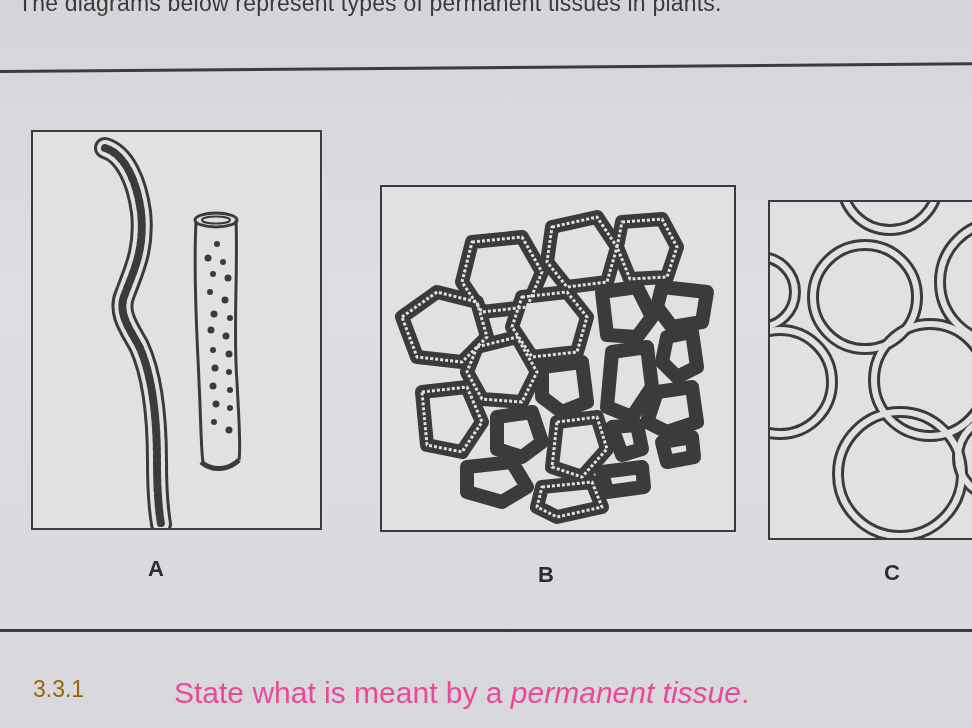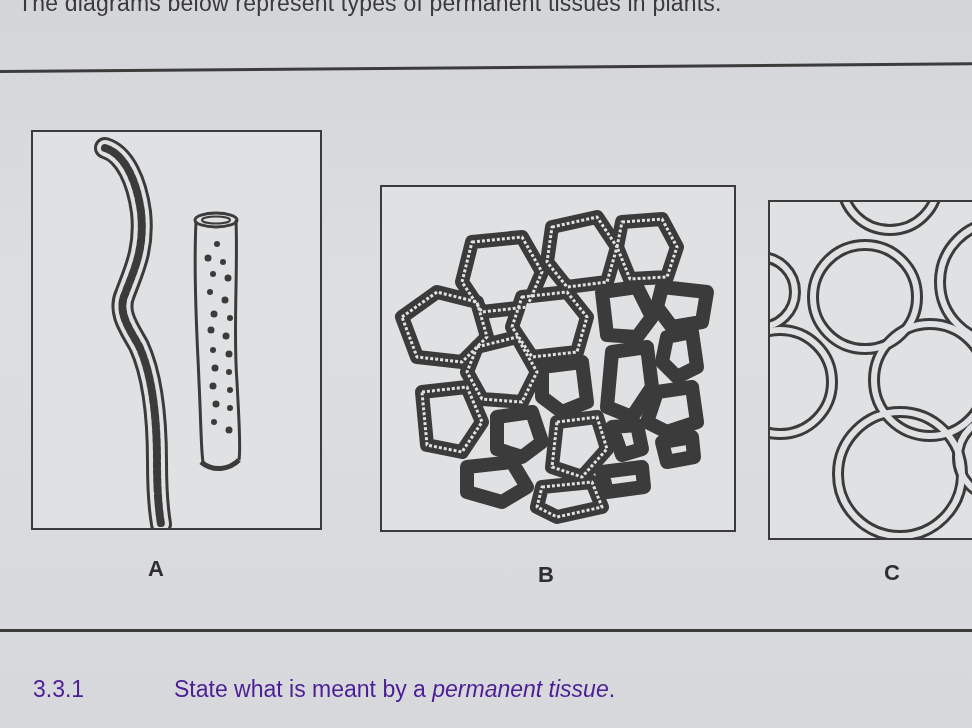--- a/index.html
+++ b/index.html
@@ -11,22 +11,22 @@
     .intro {
       position: absolute; left: 18px; top: -10px; font-size: 23px; color: #3a3a3a;
       white-space: nowrap; letter-spacing: 0.2px;
     }
     .rule { position: absolute; background: #3c3c3c; height: 3px; }
     .rule.top { left: 0; width: 972px; top: 70px; transform: rotate(-0.45deg); transform-origin: left center; }
     .rule.mid { left: 0; width: 972px; top: 629px; }
     .fig { position: absolute; border: 2.5px solid #3b3b3b; background: #dfe1e3; overflow: hidden; }
     .fig svg { position: absolute; left: 0; top: 0; }
     .label { position: absolute; font-size: 22px; font-weight: bold; color: #2e2e2e; }
-    .qnum { position: absolute; left: 33px; top: 676px; font-size: 23px; color: #4c1d95; }
-    .qtext { position: absolute; left: 174px; top: 676px; font-size: 23px; color: #4c1d95; }
+    .qnum { position: absolute; left: 33px; top: 676px; font-size: 23px; color: #a16207; }
+    .qtext { position: absolute; left: 174px; top: 676px; font-size: 30px; color: #ec4899; }
     .qtext em { font-style: italic; }
   </style>
 </head>
 <body>
 
 <div class="intro">The diagrams below represent types of permanent tissues in plants.</div>
 <div class="rule top"></div>
 
 <div class="fig" style="left:31px; top:130px; width:287px; height:396px;">
   <svg width="287" height="396" viewBox="0 0 287 396">

